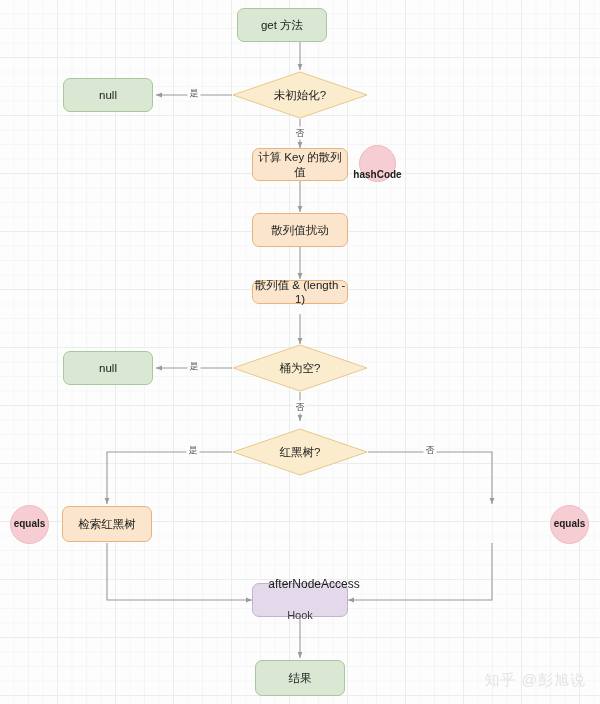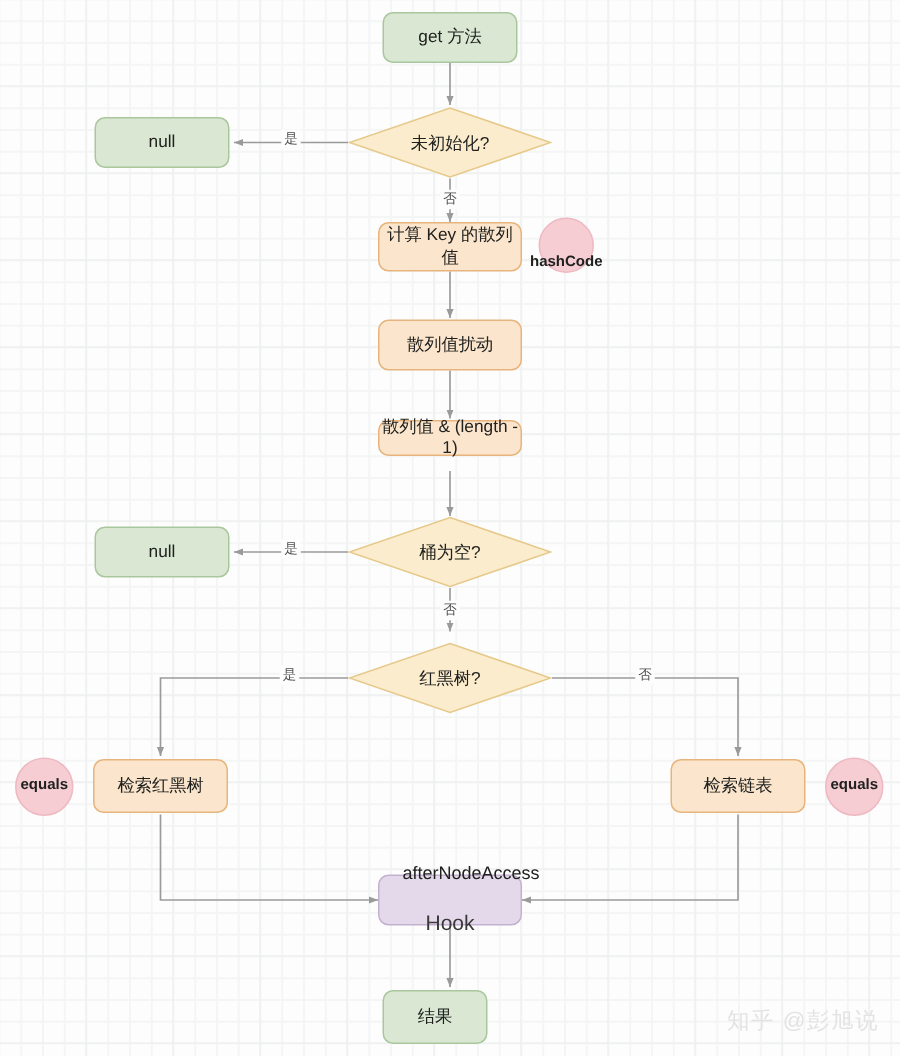--- a/index.html
+++ b/index.html
@@ -82,21 +82,21 @@
     align-items: center;
     justify-content: center;
     font-size: 11.5px;
     color: #20211f;
   }
   .node-title {
     font-size: 12px;
     padding-left: 28px;
   }
   .node-sub {
-    font-size: 14px;
+    font-size: 11px;
     color: #3a3a3a;
     margin-top: 17px;
   }
   .edge-label {
     position: absolute;
     font-size: 9px;
     color: #4d4d4d;
     background: #fdfdfd;
     padding: 0 2px;
     transform: translate(-50%, -50%);
@@ -135,21 +135,21 @@
       <path d="M232,368 L156,368"></path>
       <path d="M300,392 L300,421"></path>
       <path d="M232,452 L107,452 L107,504"></path>
       <path d="M368,452 L492,452 L492,504"></path>
       <path d="M107,543 L107,600 L252,600"></path>
       <path d="M492,543 L492,600 L348,600"></path>
       <path d="M300,617 L300,658"></path>
     </g>
   </svg>
 
-  <div class="node rect green" style="left:255px; top:8px; width:90px; height:34px;">
+  <div class="node rect green" style="left:237px; top:8px; width:90px; height:34px;">
     <span>get 方法</span>
   </div>
 
   <div class="diamond-wrap" style="left:232px; top:71px; width:136px; height:48px;">
     <svg width="136" height="48">
       <polygon points="68,1 135,24 68,47 1,24" fill="#fbeccd" stroke="#e6c98a" stroke-width="1"></polygon>
     </svg>
     <div class="diamond-label">未初始化?</div>
   </div>
 
@@ -188,38 +188,35 @@
     <svg width="136" height="48">
       <polygon points="68,1 135,24 68,47 1,24" fill="#fbeccd" stroke="#e6c98a" stroke-width="1"></polygon>
     </svg>
     <div class="diamond-label">红黑树?</div>
   </div>
 
   <div class="node rect orange" style="left:62px; top:506px; width:90px; height:36px;">
     <span>检索红黑树</span>
   </div>
 
-  <div class="node rect orange" style="left:447px; top:506px; width:90px; height:36px;">
-    <span>检索链表</span>
-  </div>
 
   <div class="node circle" style="left:10px; top:505px; width:39px; height:39px;">
     <span>equals</span>
   </div>
 
   <div class="node circle" style="left:550px; top:505px; width:39px; height:39px;">
     <span>equals</span>
   </div>
 
   <div class="node rect purple" style="left:252px; top:583px; width:96px; height:34px;">
     <span class="node-title">afterNodeAccess</span>
     <span class="node-sub">Hook</span>
   </div>
 
-  <div class="node rect green" style="left:255px; top:660px; width:70px; height:36px;">
+  <div class="node rect green" style="left:255px; top:660px; width:90px; height:36px;">
     <span>结果</span>
   </div>
 
   <div class="edge-label" style="left:194px; top:93px;">是</div>
   <div class="edge-label" style="left:300px; top:133px;">否</div>
   <div class="edge-label" style="left:194px; top:366px;">是</div>
   <div class="edge-label" style="left:300px; top:407px;">否</div>
   <div class="edge-label" style="left:193px; top:450px;">是</div>
   <div class="edge-label" style="left:430px; top:450px;">否</div>
 

